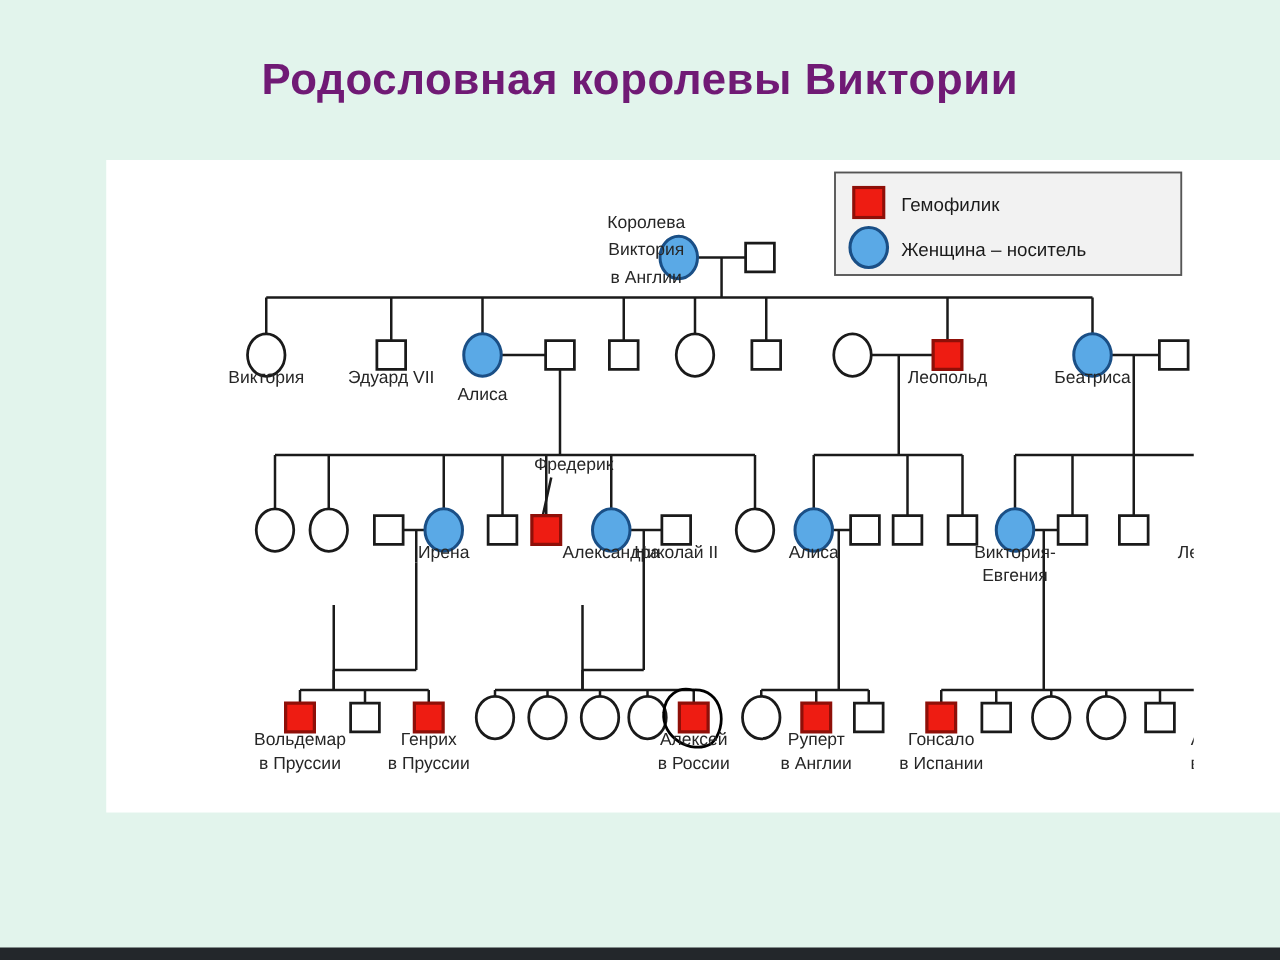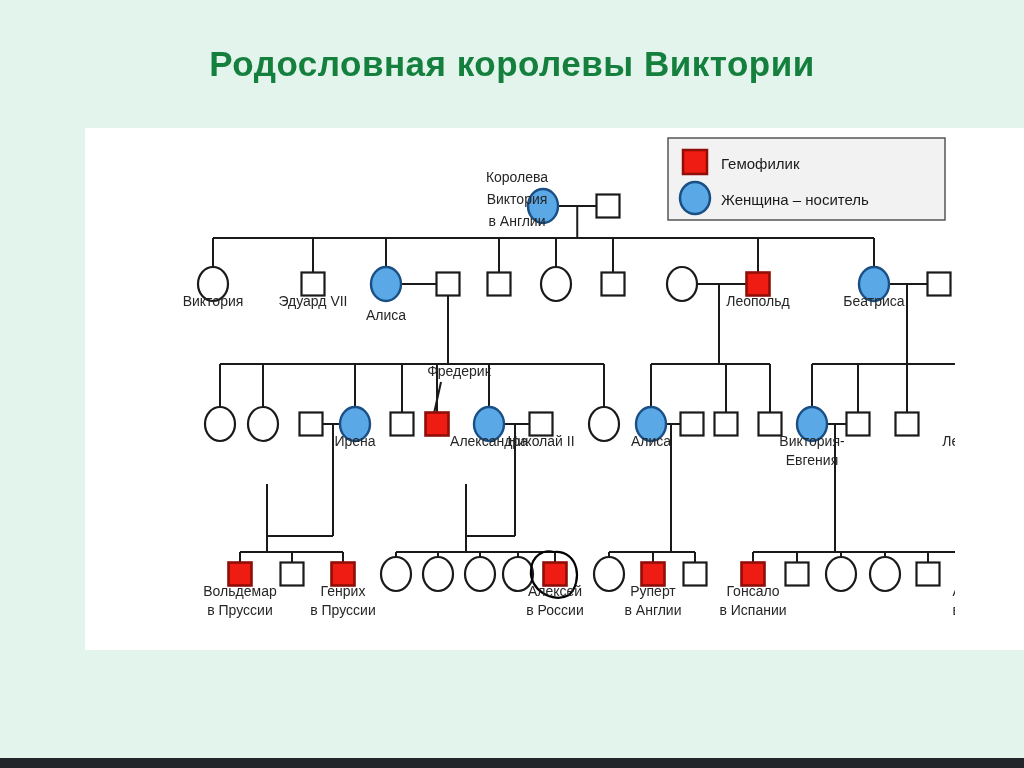--- a/index.html
+++ b/index.html
@@ -8,21 +8,21 @@
     width:1024px;height:768px;overflow:hidden;
     background:#e2f4ec;
     font-family:"Liberation Sans","DejaVu Sans",sans-serif;
   }
   #stage{position:relative;width:1024px;height:768px;}
 
   #title{
     position:absolute;left:0;top:44px;width:1024px;
     text-align:center;
     font-size:35px;font-weight:bold;
-    color:#15803d;
+    color:#701a75;
     letter-spacing:0.5px;
     white-space:nowrap;
   }
 
   #panel{
     position:absolute;left:85px;top:128px;
     width:1010px;height:522px;
     background:#ffffff;
   }
 

